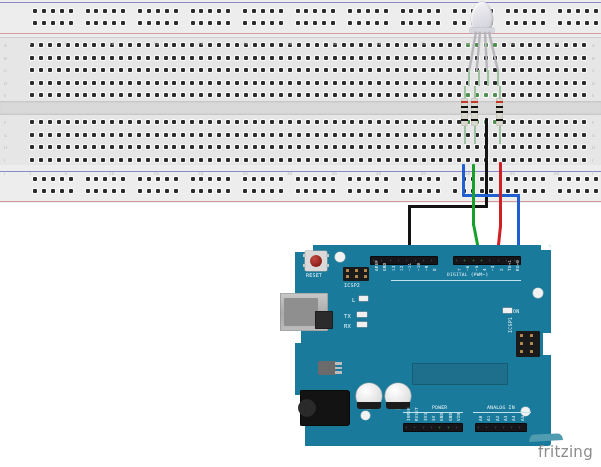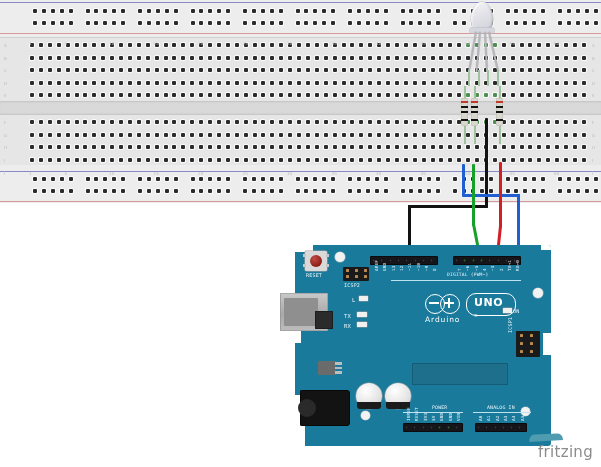--- a/index.html
+++ b/index.html
@@ -1206,34 +1206,20 @@
     <div class="led-smd" style="left:62px;top:67px;width:10px;height:5px;"></div>
 
     <div class="silk" style="left:49px;top:78px;font-size:5.5px;">RX</div>
     <div class="led-smd" style="left:62px;top:77px;width:10px;height:5px;"></div>
 
     <div class="led-smd" style="left:208px;top:63px;width:9px;height:5px;"></div>
     <div class="silk" style="left:218px;top:63px;font-size:5px;">ON</div>
 
     <div class="chip" style="left:20px;top:66px;width:18px;height:18px;"></div>
 
-    <div class="ard-logo" style="left:130px;top:46px;width:100px;height:34px;">
-
-      <div class="inf-c" style="left:0px;top:3px;width:18px;height:18px;"></div>
-      <div class="inf-bar" style="left:4px;top:11px;width:10px;height:2px;"></div>
-      <div class="inf-c" style="left:15px;top:3px;width:18px;height:18px;"></div>
-      <div class="inf-bar" style="left:19px;top:11px;width:10px;height:2px;"></div>
-      <div class="inf-bar" style="left:23px;top:7px;width:2px;height:10px;"></div>
-
-      <div class="uno-oval" style="left:41px;top:2px;width:48px;height:21px;"></div>
-      <div class="uno-txt" style="left:49px;top:5px;">UNO</div>
-
-      <div class="ard-txt" style="left:0px;top:24px;">Arduino</div>
-      <div class="ard-txt" style="left:49px;top:22px;font-size:4px;">®</div>
-    </div>
 
     <div class="icsp" style="left:221px;top:86px;width:24px;height:26px;">
       <div class="icsp-pin" style="left:4px;top:3px;"></div>
       <div class="icsp-pin" style="left:14px;top:3px;"></div>
       <div class="icsp-pin" style="left:4px;top:11px;"></div>
       <div class="icsp-pin" style="left:14px;top:11px;"></div>
       <div class="icsp-pin" style="left:4px;top:19px;"></div>
       <div class="icsp-pin" style="left:14px;top:19px;"></div>
     </div>
     <div class="silk" style="left:212px;top:88px;font-size:5px;transform:rotate(-90deg);transform-origin:left top;">ICSP1</div>

